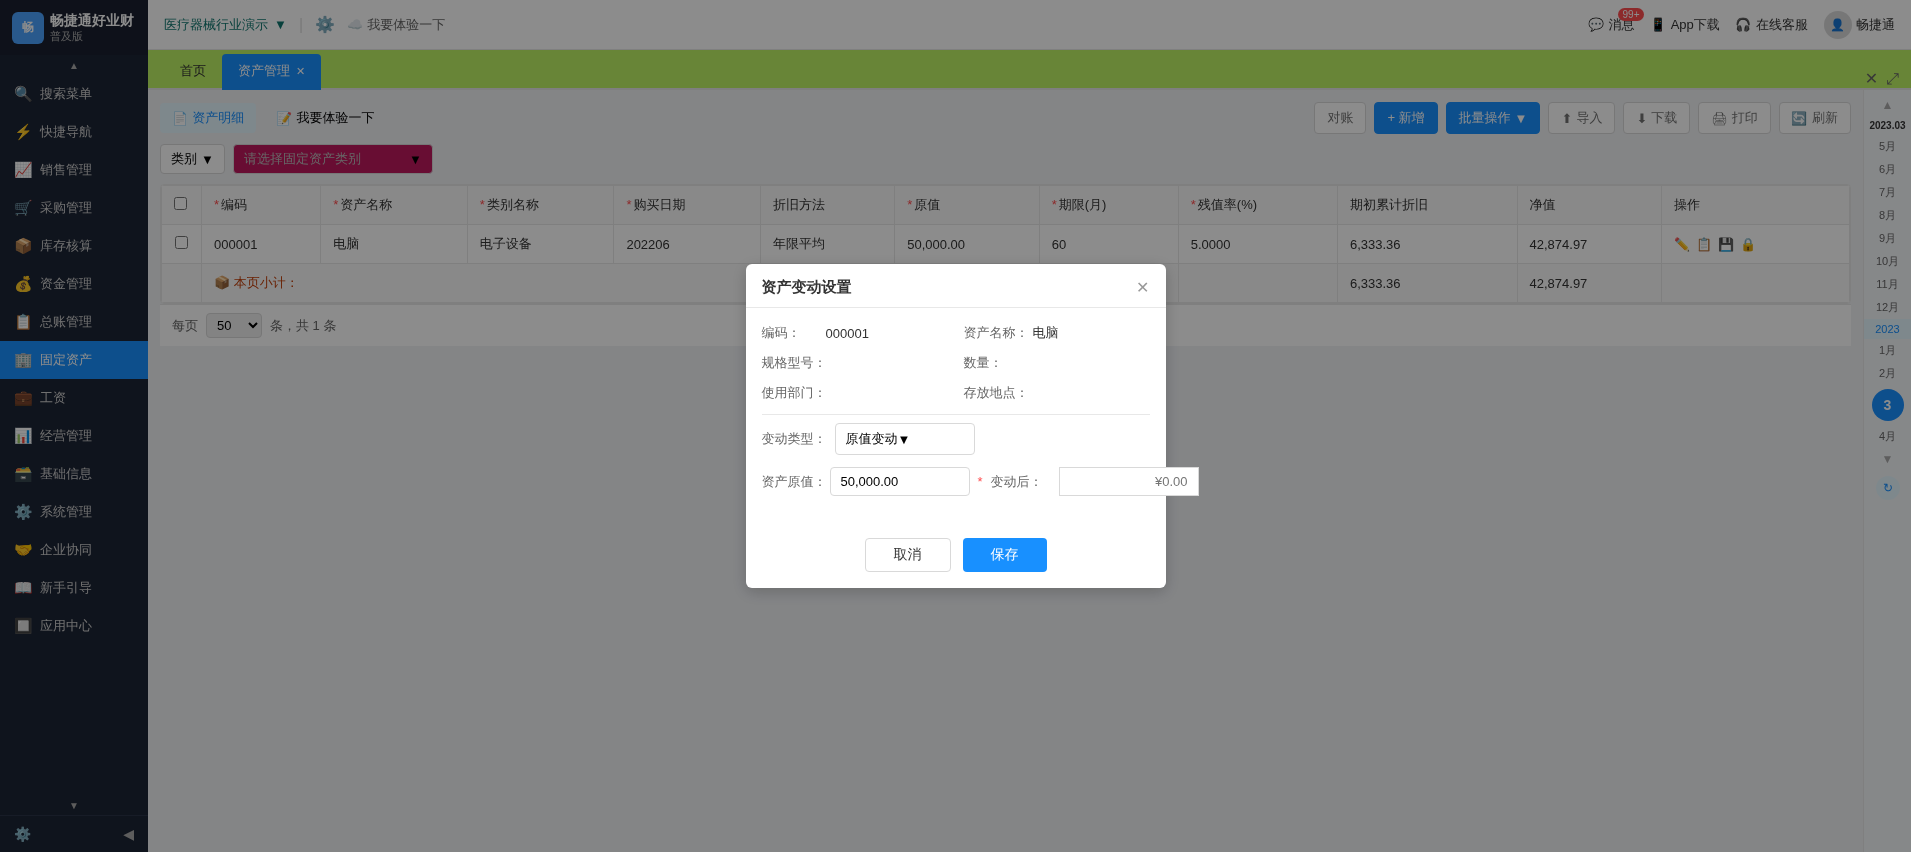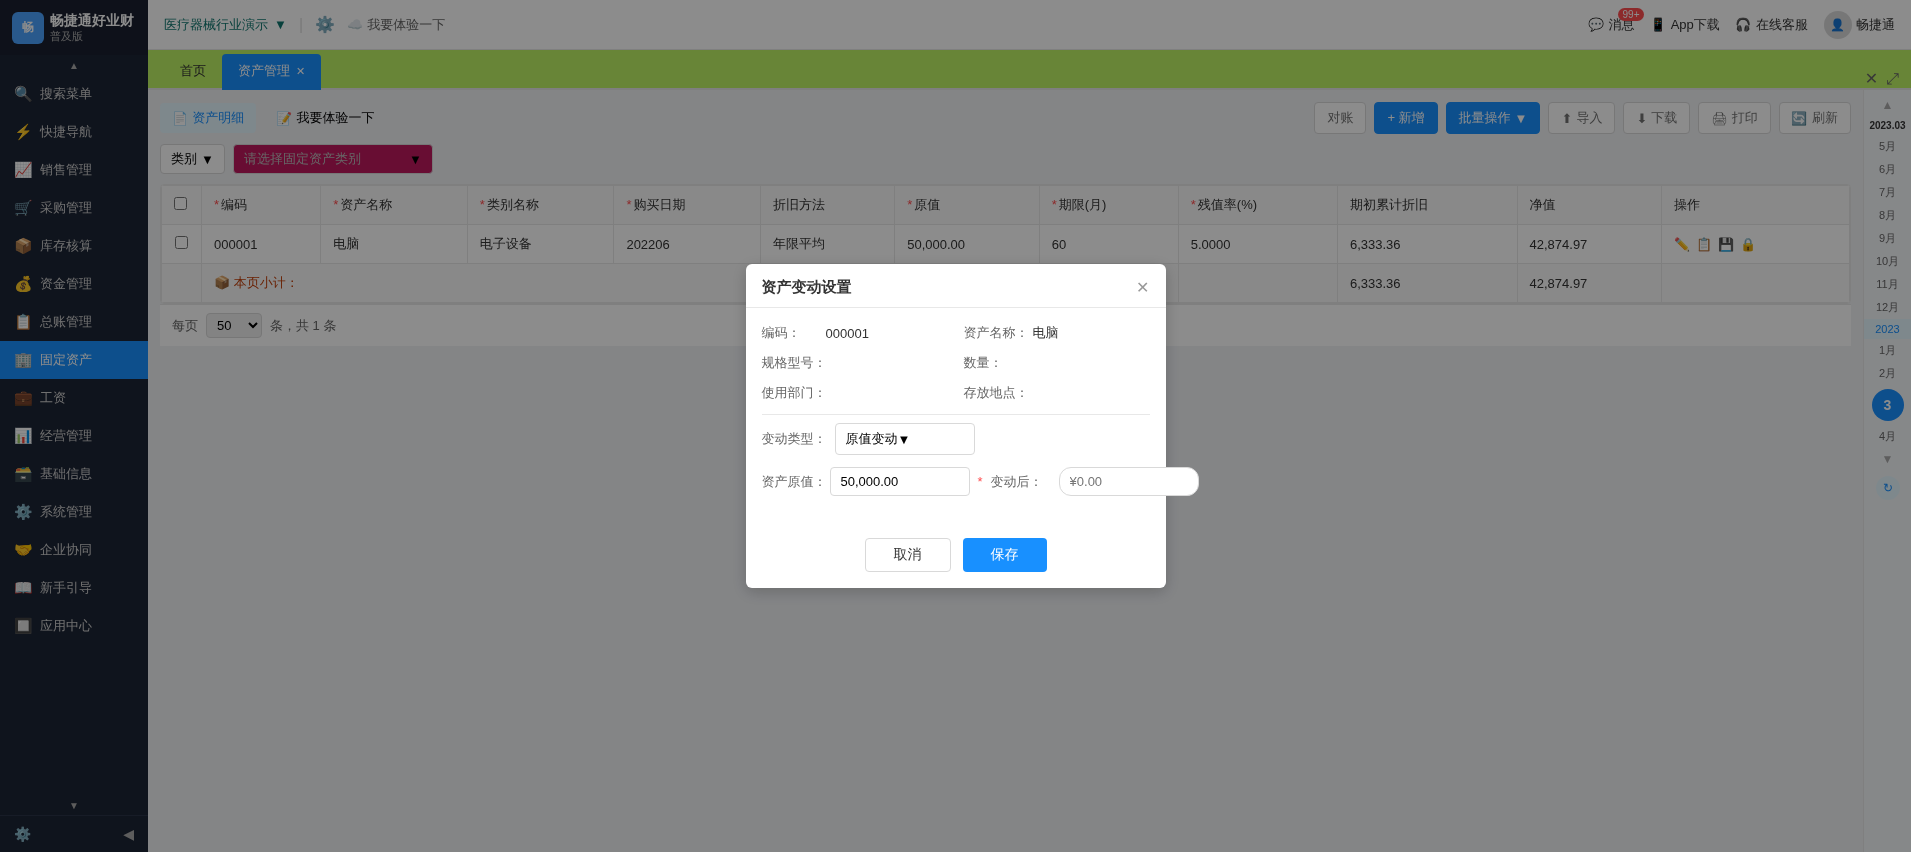--- a/index.html
+++ b/index.html
@@ -304,22 +304,22 @@
     .modal-input-row {
       display: flex; align-items: center; gap: 8px; margin-bottom: 16px;
     }
     .modal-input {
       border: 1px solid #d9d9d9; border-radius: 4px;
       padding: 6px 10px; font-size: 13px;
       background: #fff; min-width: 140px;
     }
     .modal-input.after {
       background: #fff; border: 1px solid #d9d9d9;
-      border-radius: 12px; padding: 6px 10px; font-size: 13px;
-      min-width: 140px; color: #bbb;
+      border-radius: 0; padding: 6px 10px; font-size: 13px;
+      min-width: 140px; color: #bbb; text-align: right;
     }
     .modal-footer {
       display: flex; justify-content: center; gap: 12px;
       padding: 10px 4px 16px;
     }
     .btn-cancel {
       padding: 7px 28px; border: 1px solid #d9d9d9; border-radius: 4px;
       background: #fff; color: #333; font-size: 14px; cursor: pointer;
     }
     .btn-save {

